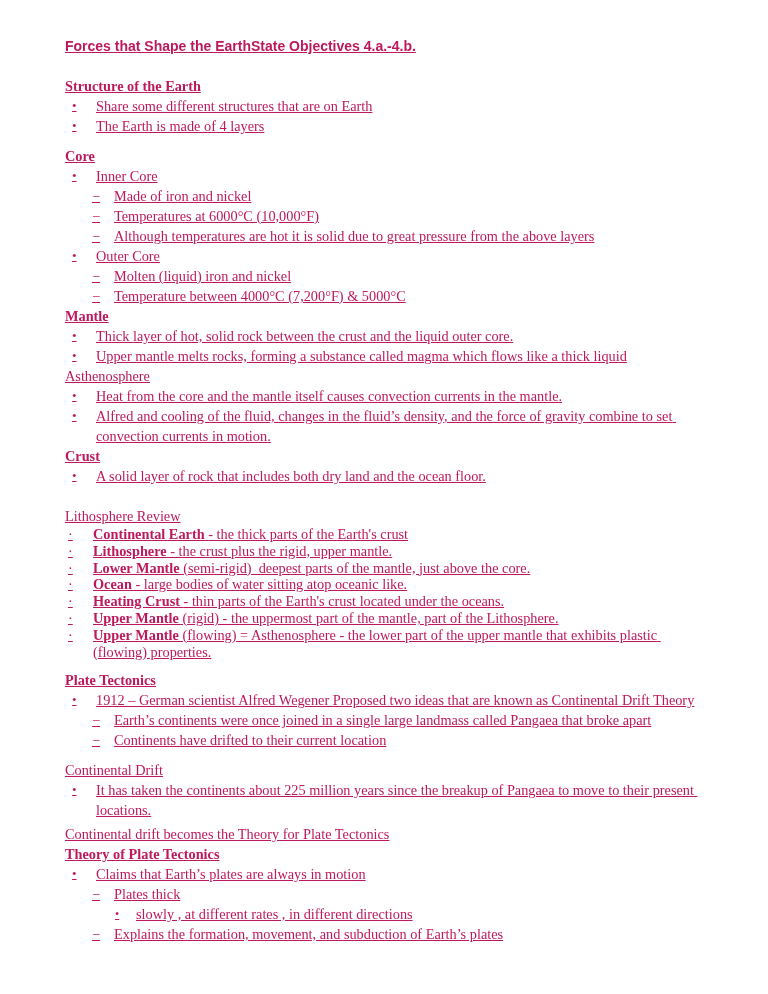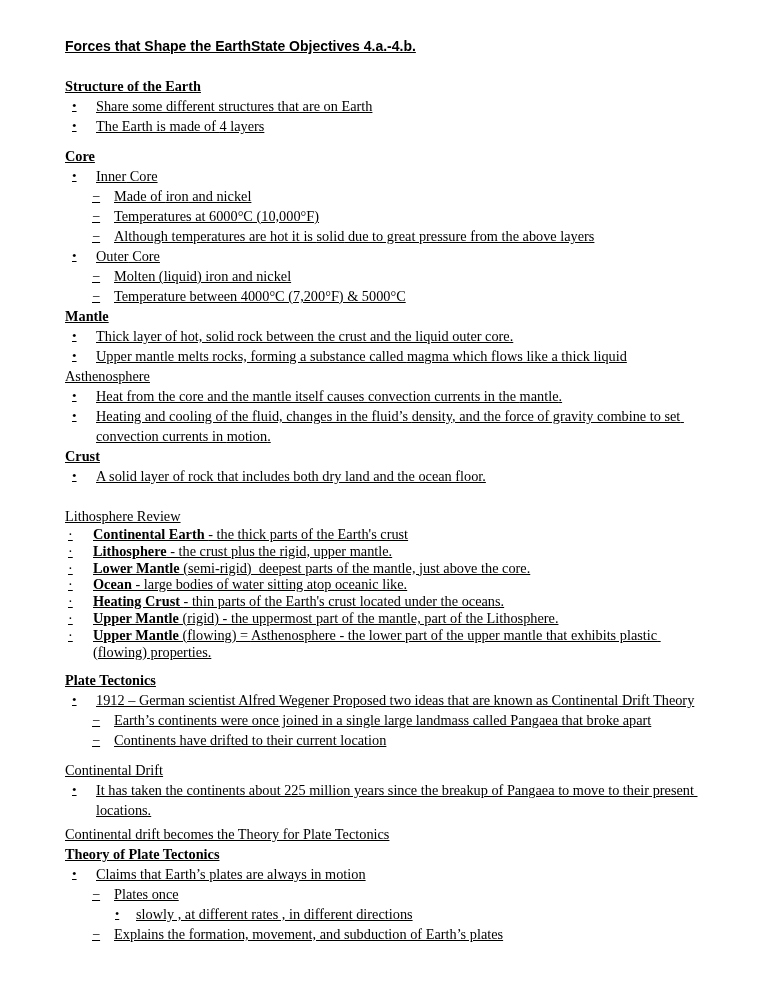--- a/index.html
+++ b/index.html
@@ -4,21 +4,21 @@
 <style>
   * { box-sizing: border-box; }
   html, body { margin: 0; padding: 0; background: #ffffff; }
   .page {
     position: relative;
     width: 768px;
     height: 994px;
     background: #ffffff;
     padding: 36px 54px 20px 65px;
     font-family: "Liberation Serif", "DejaVu Serif", serif;
-    color: #000000;
+    color: #be185d;
     overflow: hidden;
   }
   .block { font-size: 14.3px; line-height: 20px; text-decoration: underline; }
   .seg { white-space: pre-wrap; }
   .seg.b { font-weight: bold; }
   .seg.u { text-decoration: underline; }
 
   .type-title {
     font-family: "Liberation Sans", "DejaVu Sans", sans-serif;
     font-size: 14px;
@@ -99,21 +99,21 @@
       <span class="marker">•</span>
       <span class="txt"><span class="seg">Upper mantle melts rocks, forming a substance called </span><span class="seg u">magma</span><span class="seg"> which flows like a thick liquid</span></span>
     </div>
     <div class="block type-pu"><span class="seg">Asthenosphere</span></div>
     <div class="block type-b1 li">
       <span class="marker">•</span>
       <span class="txt"><span class="seg">Heat from the core and the mantle itself causes </span><span class="seg u">convection</span><span class="seg"> currents in the </span><span class="seg u">mantle</span><span class="seg">.</span></span>
     </div>
     <div class="block type-b1 li">
       <span class="marker">•</span>
-      <span class="txt"><span class="seg">Heating and cooling of the fluid, changes in the fluid’s </span><span class="seg u">density</span><span class="seg">, and the force of gravity combine to set convection currents in </span><span class="seg u">motion</span><span class="seg">.</span></span>
+      <span class="txt"><span class="seg">Alfred and cooling of the fluid, changes in the fluid’s </span><span class="seg u">density</span><span class="seg">, and the force of gravity combine to set convection currents in </span><span class="seg u">motion</span><span class="seg">.</span></span>
     </div>
     <div class="block type-hu"><span class="seg">Crust</span></div>
     <div class="block type-b1 li">
       <span class="marker">•</span>
       <span class="txt"><span class="seg">A solid layer of rock that includes both dry land and the ocean floor.</span></span>
     </div>
     <div class="block type-gap"></div>
     <div class="block type-plain"><span class="seg">Lithosphere Review</span></div>
     <div class="block type-dot li">
       <span class="marker">·</span>
@@ -165,21 +165,21 @@
     </div>
     <div class="block type-gap-xs"></div>
     <div class="block type-plain"><span class="seg">Continental drift becomes the Theory for Plate Tectonics</span></div>
     <div class="block type-h"><span class="seg">Theory of Plate Tectonics</span></div>
     <div class="block type-b1 li">
       <span class="marker">•</span>
       <span class="txt"><span class="seg">Claims that Earth’s plates are always in motion</span></span>
     </div>
     <div class="block type-b2 li">
       <span class="marker">−</span>
-      <span class="txt"><span class="seg">Plates once</span></span>
+      <span class="txt"><span class="seg">Plates thick</span></span>
     </div>
     <div class="block type-b3 li">
       <span class="marker">•</span>
       <span class="txt"><span class="seg">slowly , at different rates , in different directions</span></span>
     </div>
     <div class="block type-b2 li">
       <span class="marker">−</span>
       <span class="txt"><span class="seg">Explains the formation, movement, and subduction of Earth’s plates</span></span>
     </div>
   </div>

